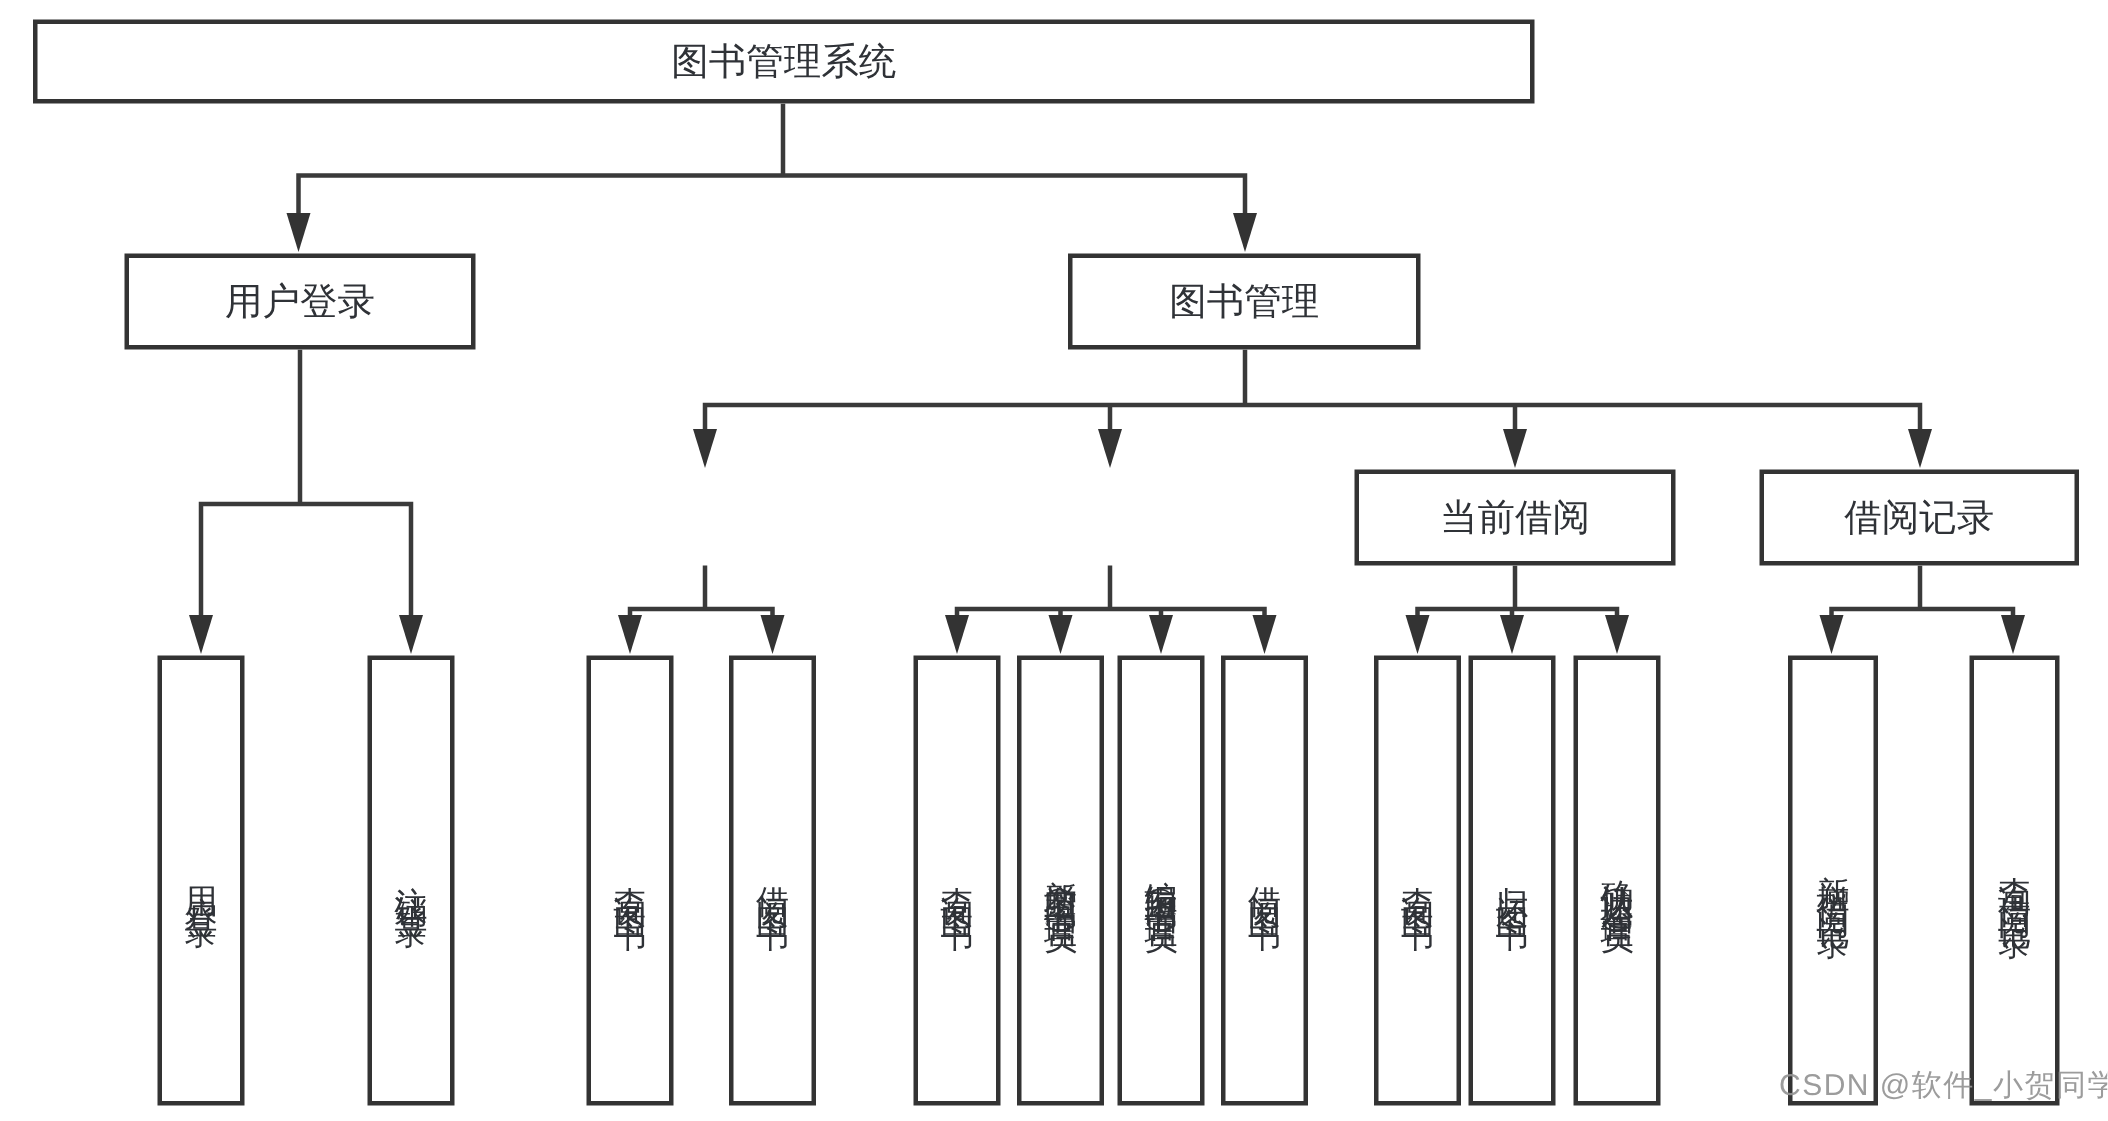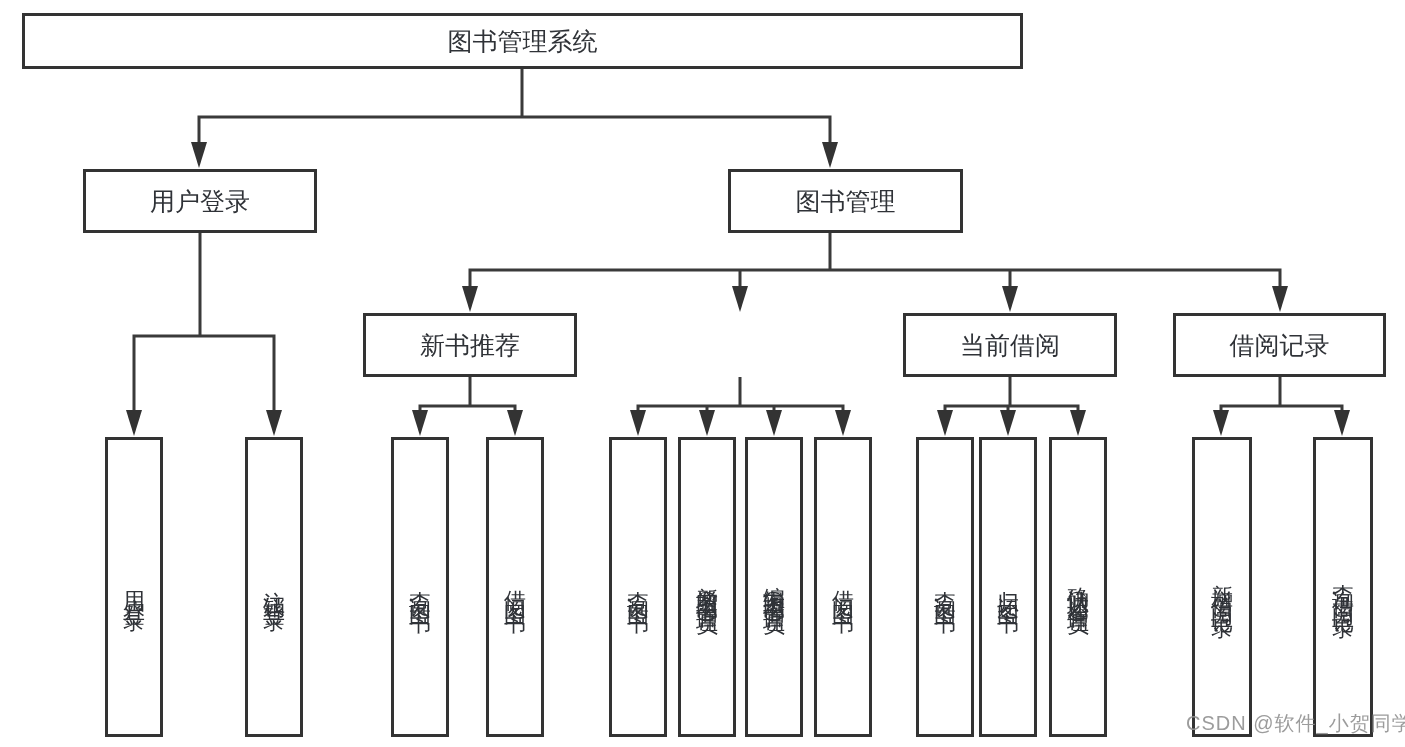--- a/index.html
+++ b/index.html
@@ -97,23 +97,22 @@
       <polygon points="1000,410 1016,410 1008,436"></polygon>
       <polygon points="1070,410 1086,410 1078,436"></polygon>
       <polygon points="1213,410 1229,410 1221,436"></polygon>
       <polygon points="1334,410 1350,410 1342,436"></polygon>
     </g>
   </svg>
 
   <div class="node" style="left:22px; top:13px; width:1001px; height:56px;">图书管理系统</div>
 
   <div class="node" style="left:83px; top:169px; width:234px; height:64px;">用户登录</div>
-  <div class="node" style="left:712px; top:169px; width:235px; height:64px;margin-left:16px;">图书管理</div>
+  <div class="node" style="left:712px; top:169px; width:235px; height:64px;">图书管理</div>
 
-  <div class="node" style="left:363px; top:313px; width:214px; height:64px;">新书推荐</div>
   <div class="node" style="left:1173px; top:313px; width:213px; height:64px;">借阅记录</div>
   <div class="node" style="left:903px; top:313px; width:214px; height:64px;">当前借阅</div>
 
   <div class="node vnode" style="left:105px; top:437px; width:58px; height:300px;">用户登录</div>
   <div class="node vnode" style="left:245px; top:437px; width:58px; height:300px;">注销登录</div>
 
   <div class="node vnode" style="left:391px; top:437px; width:58px; height:300px;">查询图书</div>
   <div class="node vnode" style="left:486px; top:437px; width:58px; height:300px;">借阅图书</div>
 
   <div class="node vnode" style="left:609px; top:437px; width:58px; height:300px;">查询图书</div>

